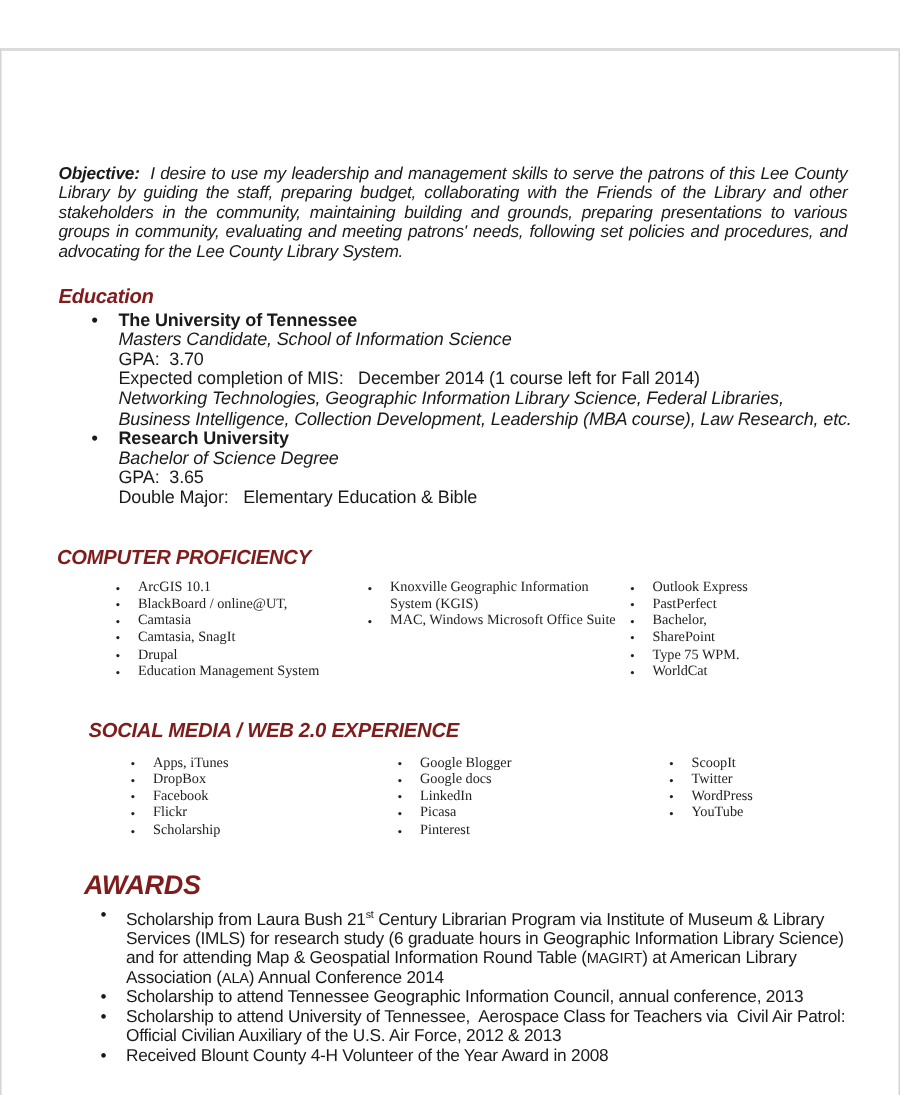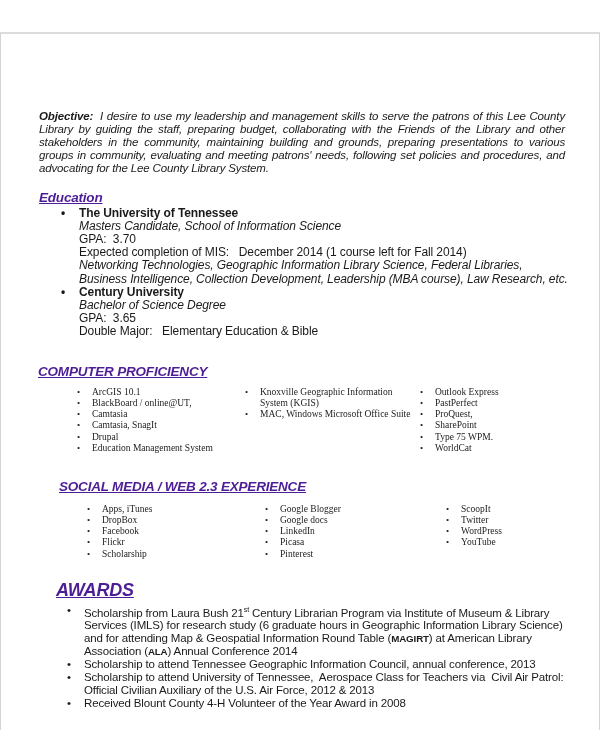--- a/index.html
+++ b/index.html
@@ -24,22 +24,21 @@
     line-height:12.9px;
     letter-spacing:-0.15px;
     text-align:justify;
   }
   .objective .obj-label { font-weight:bold; margin-right:7px; }
 
   
   .sec-h {
     font-weight:bold; font-style:italic;
     font-size:13.5px; letter-spacing:-0.2px;
-    color:#4c1d95;
-    text-decoration:underline;
+    color:#7f1d1d;
   }
   .h-edu { margin:15px 0 2px 38px; }
   .h-cp  { margin:25px 0 0 37px; }
   .h-sm  { margin:20px 0 0 58px; }
   .h-aw  { margin:16px 0 2px 55px; font-size:18px; }
 
   
   .edu-list { margin:2px 30px 0 60px; font-size:12px; line-height:13.2px; letter-spacing:-0.1px; }
   .edu-school { position:relative; padding-left:18px; font-weight:bold; }
   .edu-school::before { content:"\2022"; position:absolute; left:0; font-weight:bold; }
@@ -62,40 +61,40 @@
   .cp-c3 { left:418px; width:150px; }
   .sm-c1 { left:85px;  width:150px; }
   .sm-c2 { left:263px; width:150px; }
   .sm-c3 { left:444px; width:140px; }
 
   
   .aw-list { margin:3px 30px 0 66px; padding:0; list-style:none; font-size:11.5px; line-height:13px; letter-spacing:-0.15px; }
   .aw-list li { position:relative; padding-left:17px; white-space:pre-wrap; }
   .aw-list li::before { content:"\2022"; position:absolute; left:0; }
   .seg-sup { vertical-align:super; font-size:0.62em; }
-  .seg-sc  { font-size:0.85em;font-weight:bold; }
+  .seg-sc  { font-size:0.85em; }
 </style>
 </head>
 <body>
 
 <div class="page">
 
   <p class="objective"><span class="obj-label">Objective:</span><span>I desire to use my leadership and management skills to serve the patrons of this Lee County Library by guiding the staff, preparing budget, collaborating with the Friends of the Library and other stakeholders in the community, maintaining building and grounds, preparing presentations to various groups in community, evaluating and meeting patrons' needs, following set policies and procedures, and advocating for the Lee County Library System.</span></p>
 
   <div class="sec-h h-edu">Education</div>
   <div class="edu-list">
       <div class="edu-entry">
         <div class="edu-school">The University of Tennessee</div>
         <div class="edu-line italic">Masters Candidate, School of Information Science</div>
         <div class="edu-line">GPA:  3.70</div>
         <div class="edu-line">Expected completion of MIS:   December 2014 (1 course left for Fall 2014)</div>
         <div class="edu-line italic">Networking Technologies, Geographic Information Library Science, Federal Libraries, Business Intelligence, Collection Development, Leadership (MBA course), Law Research, etc.</div>
       </div>
       <div class="edu-entry">
-        <div class="edu-school">Century University</div>
+        <div class="edu-school">Research University</div>
         <div class="edu-line italic">Bachelor of Science Degree</div>
         <div class="edu-line">GPA:  3.65</div>
         <div class="edu-line">Double Major:   Elementary Education &amp; Bible</div>
       </div>
     </div>
 
   <div class="sec-h h-cp">COMPUTER PROFICIENCY</div>
   <div class="cols cols-cp">
     <ul class="col cp-c1">
         <li>ArcGIS 10.1</li>
@@ -105,28 +104,28 @@
         <li>Drupal</li>
         <li>Education Management System</li>
       </ul>
     <ul class="col cp-c2">
         <li>Knoxville Geographic Information System (KGIS)</li>
         <li>MAC, Windows Microsoft Office Suite</li>
       </ul>
     <ul class="col cp-c3">
         <li>Outlook Express</li>
         <li>PastPerfect</li>
-        <li>ProQuest,</li>
+        <li>Bachelor,</li>
         <li>SharePoint</li>
         <li>Type 75 WPM.</li>
         <li>WorldCat</li>
       </ul>
   </div>
 
-  <div class="sec-h h-sm">SOCIAL MEDIA / WEB 2.3 EXPERIENCE</div>
+  <div class="sec-h h-sm">SOCIAL MEDIA / WEB 2.0 EXPERIENCE</div>
   <div class="cols cols-sm">
     <ul class="col sm-c1">
         <li>Apps, iTunes</li>
         <li>DropBox</li>
         <li>Facebook</li>
         <li>Flickr</li>
         <li>Scholarship</li>
       </ul>
     <ul class="col sm-c2">
         <li>Google Blogger</li>

